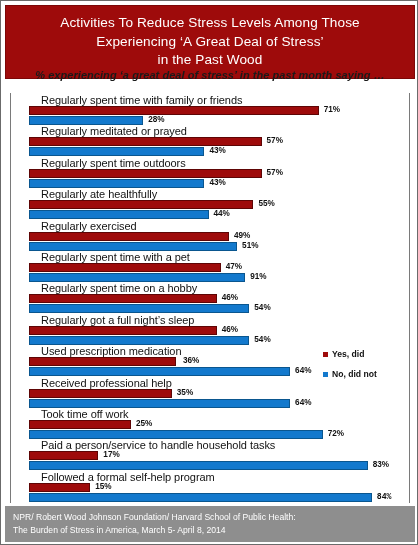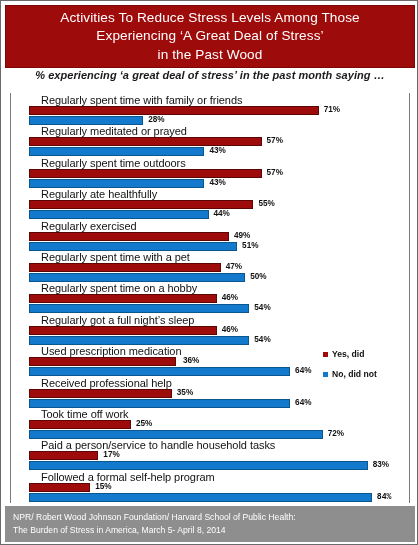--- a/index.html
+++ b/index.html
@@ -20,21 +20,21 @@
     box-sizing: border-box;
     border: 1px solid #6b6b6b;
     background: #ffffff;
   }
   
   .header-band {
     position: absolute;
     left: 4px;
     top: 4px;
     width: 410px;
-    height: 63px;
+    height: 74px;
     background: #9e0b0b;
     box-sizing: border-box;
     border: 1px solid #7c0707;
     display: flex;
     align-items: center;
     justify-content: center;
   }
   .header-title {
     color: #ffffff;
     font-size: 13.6px;
@@ -258,21 +258,21 @@
         </div>
       </div>
       <div class="group" style="top: 158px;">
         <div class="cat-label">Regularly spent time with a pet</div>
         <div class="bar-row" style="top: 12px; width: 418px;">
           <div class="bar yes" style="width: 191.76px;"></div>
           <div class="bar-val" style="left: 224.76px;">47%</div>
         </div>
         <div class="bar-row" style="top: 22px; width: 418px;">
           <div class="bar no" style="width: 216.24px;"></div>
-          <div class="bar-val" style="left: 249.24px;">50%</div>
+          <div class="bar-val" style="left: 249.24px;">91%</div>
         </div>
       </div>
       <div class="group" style="top: 189.4px;">
         <div class="cat-label">Regularly spent time on a hobby</div>
         <div class="bar-row" style="top: 12px; width: 418px;">
           <div class="bar yes" style="width: 187.68px;"></div>
           <div class="bar-val" style="left: 220.68px;">46%</div>
         </div>
         <div class="bar-row" style="top: 22px; width: 418px;">
           <div class="bar no" style="width: 220.32px;"></div>

